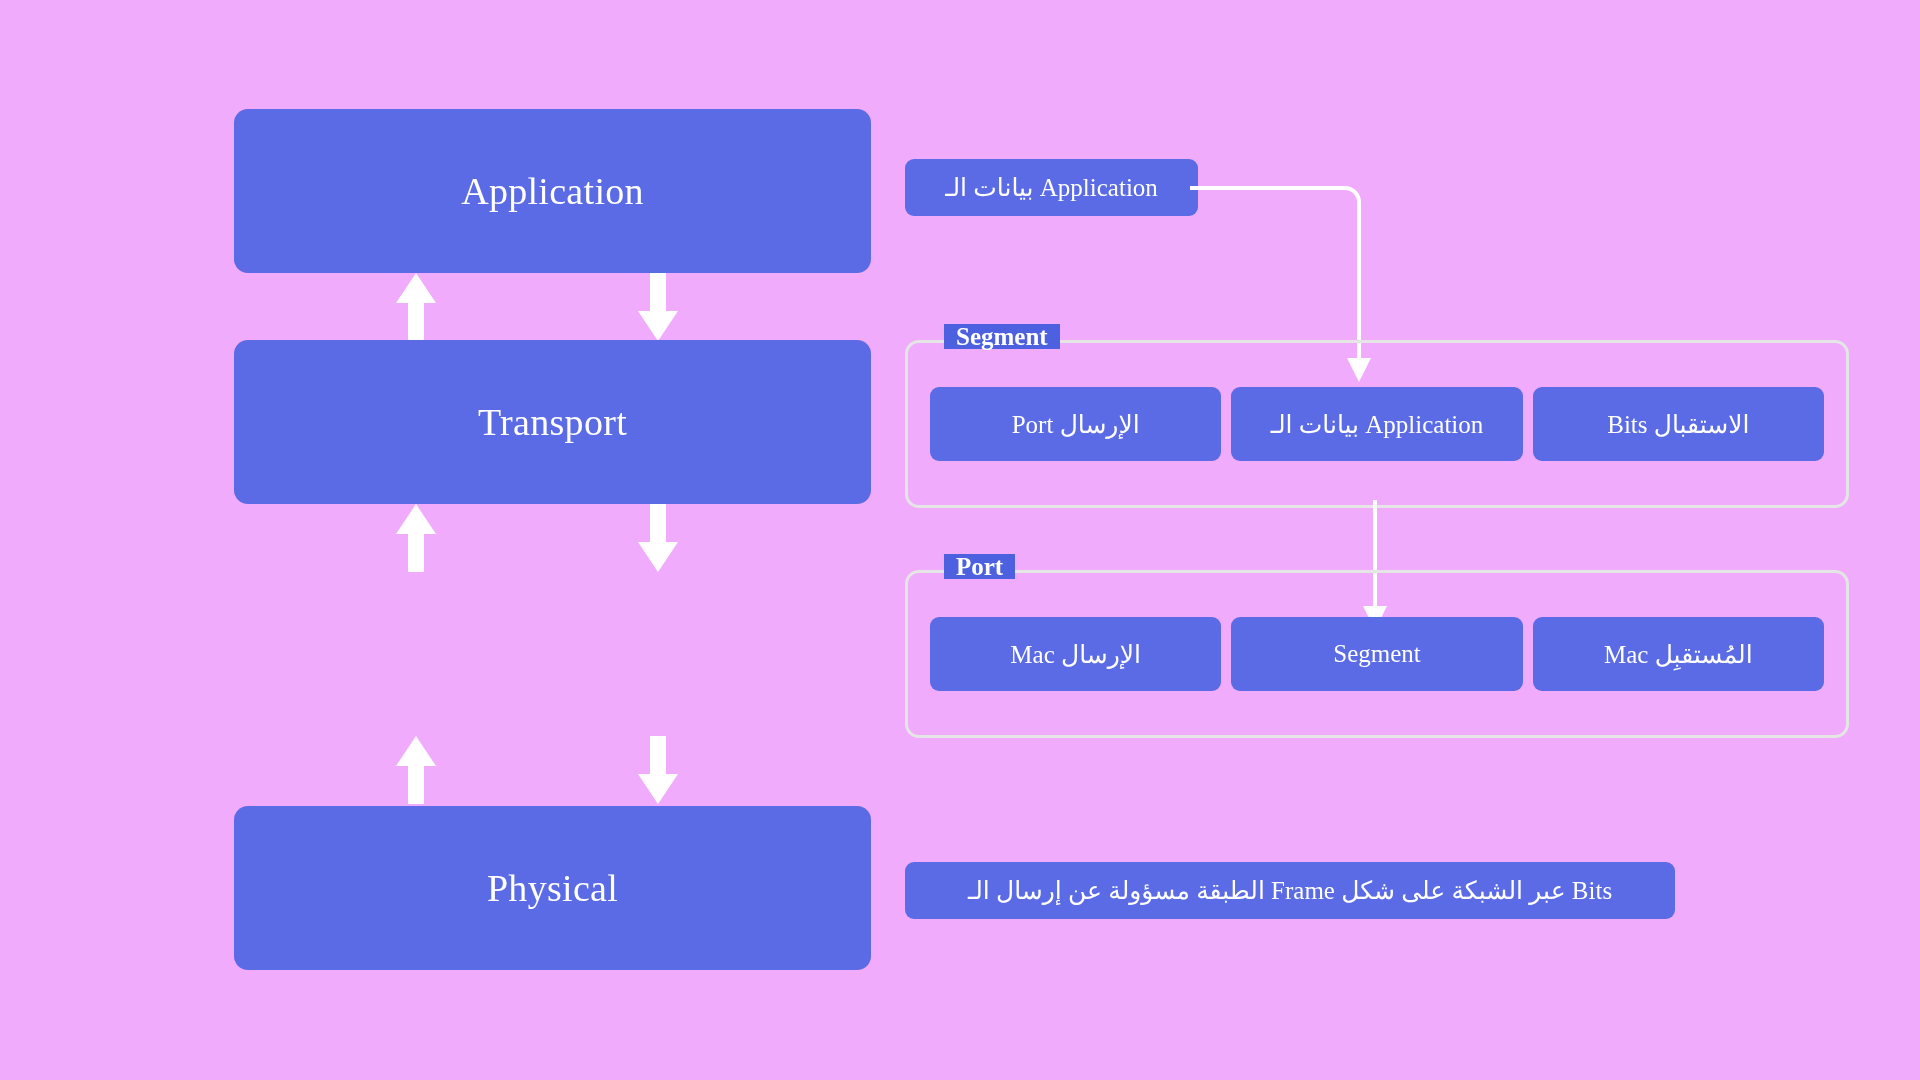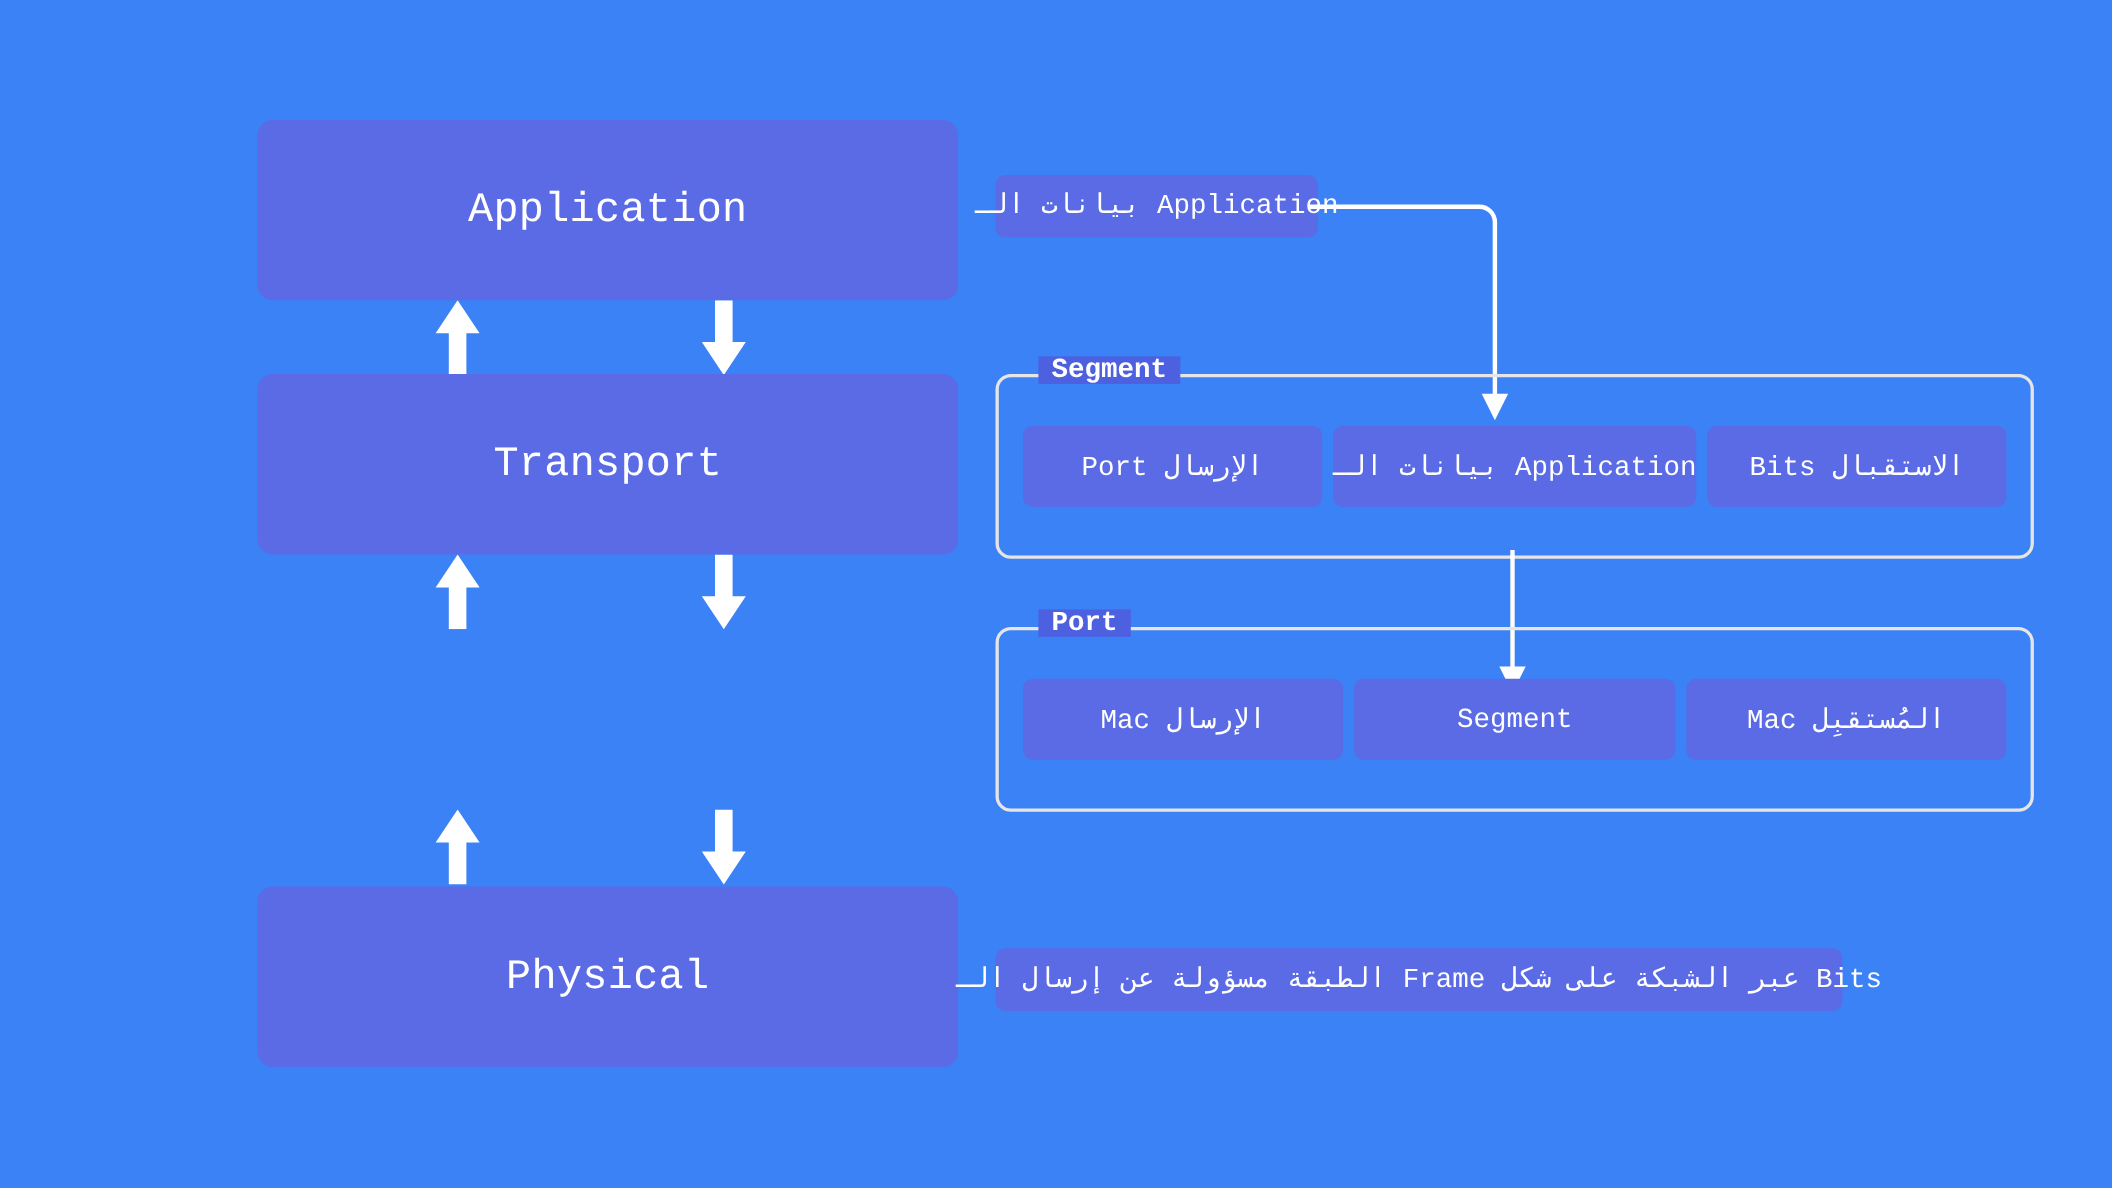--- a/index.html
+++ b/index.html
@@ -4,23 +4,23 @@
 <style>
   html, body {
     margin: 0;
     padding: 0;
     background: #4d60e0;
   }
   #stage {
     position: relative;
     width: 1920px;
     height: 1080px;
-    background: #3b82f6;
+    background: #f0abfc;
     overflow: hidden;
-    font-family: Liberation Mono, monospace;
+    font-family: Liberation Serif, serif;
   }
 
   
   .layer-box {
     position: absolute;
     left: 234px;
     width: 637px;
     border-radius: 14px;
     background: #5a6be5;
     display: flex;

